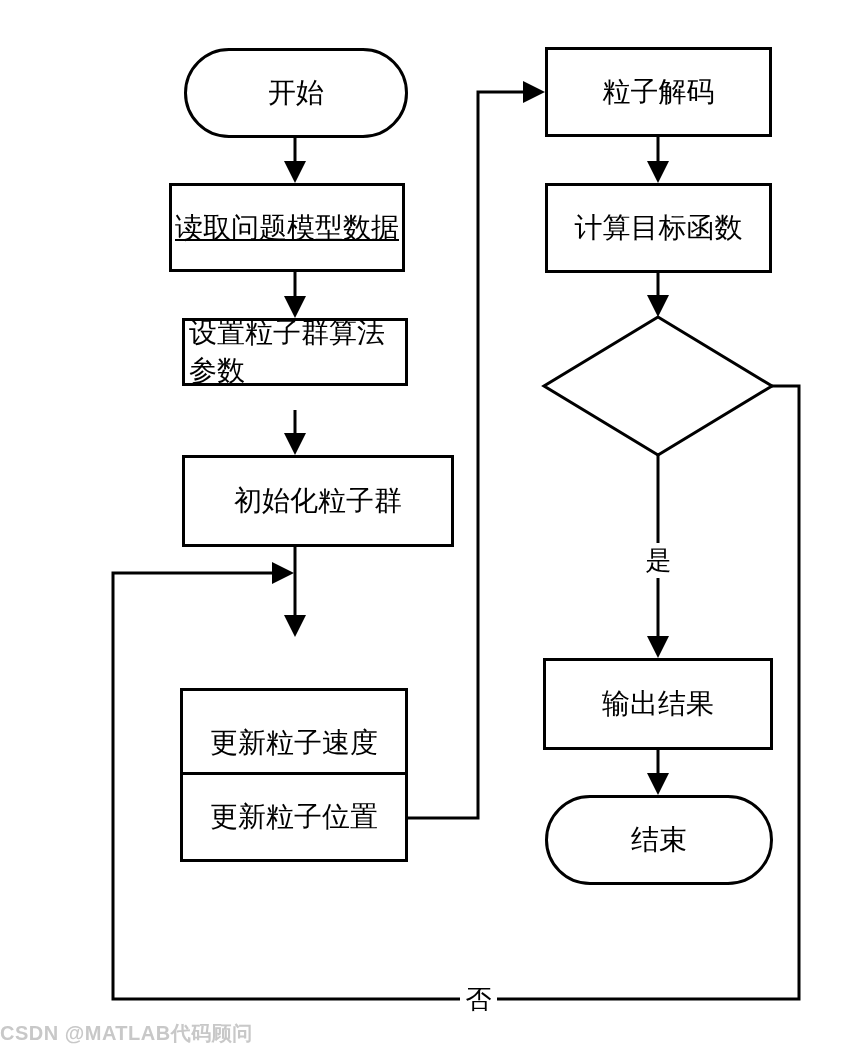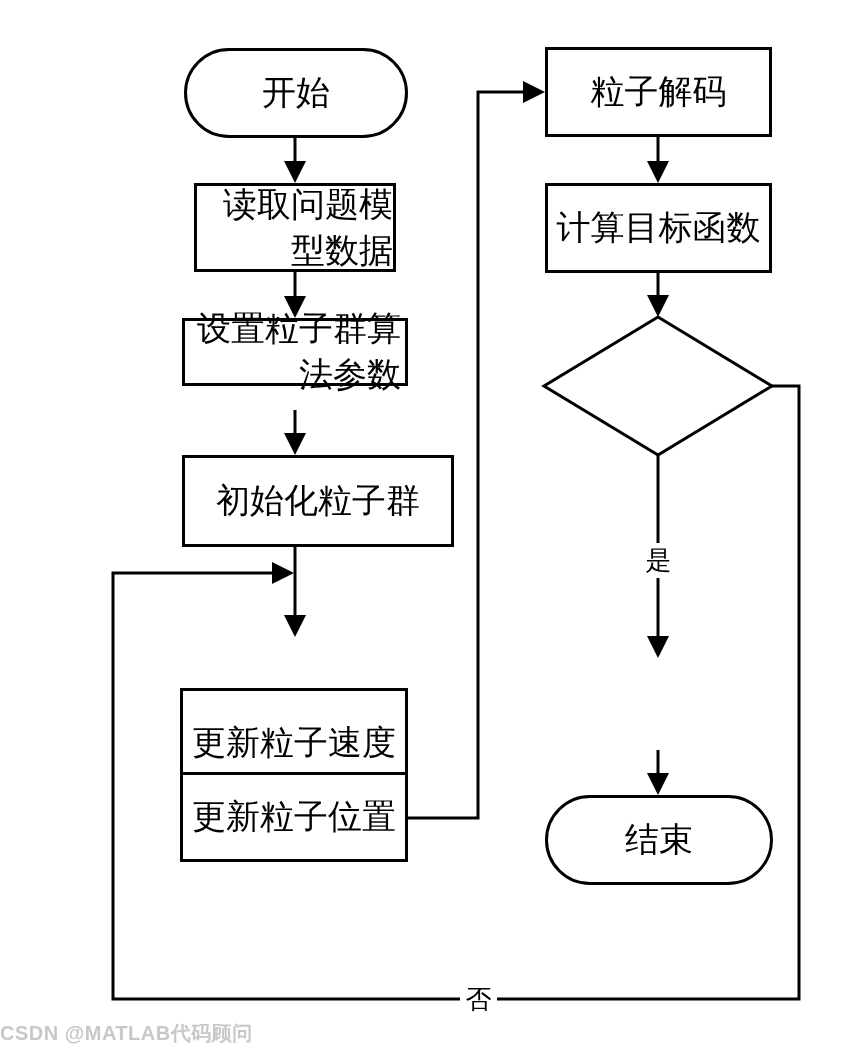--- a/index.html
+++ b/index.html
@@ -22,45 +22,45 @@
     top: 0;
     width: 865px;
     height: 1056px;
   }
   .node {
     position: absolute;
     box-sizing: border-box;
     display: flex;
     align-items: center;
     justify-content: center;
-    text-align: right;
+    text-align: left;
     border: 3px solid #000000;
     background: #ffffff;
-    font-size: 34px;
+    font-size: 28px;
     line-height: 1.35;
     color: #000000;
   }
   .terminator { border-radius: 45px; }
   .plain {
     border: none;
     background: transparent;
   }
   .edge-label {
     position: absolute;
     box-sizing: border-box;
     display: flex;
     align-items: center;
     justify-content: center;
     background: #ffffff;
     font-size: 26px;
     color: #000000;
   }
   
   #n-start   { left: 184px; top: 48px;  width: 224px; height: 90px; }
-  #n-read    { left: 194px; top: 183px; width: 202px; height: 89px; }
+  #n-read    { left: 169px; top: 183px; width: 236px; height: 89px; text-decoration: underline; }
   #n-params  { left: 182px; top: 318px; width: 226px; height: 68px; padding: 0 4px; }
   #n-init    { left: 182px; top: 455px; width: 272px; height: 92px; }
   #n-vel     { left: 180px; top: 662px; width: 228px; height: 110px; margin-top: 26px; }
   #n-pos     { left: 180px; top: 772px; width: 228px; height: 90px; }
   #n-decode  { left: 545px; top: 47px;  width: 227px; height: 90px; font-family: Liberation Serif, serif; }
   #n-obj     { left: 545px; top: 183px; width: 227px; height: 90px; }
   #n-diamond-label { left: 558px; top: 360px; width: 200px; height: 52px; }
   #n-output  { left: 543px; top: 658px; width: 230px; height: 92px; }
   #n-end     { left: 545px; top: 795px; width: 228px; height: 90px; }
   #lbl-yes   { left: 640px; top: 543px; width: 37px; height: 35px; }
@@ -120,20 +120,21 @@
 
   <div class="node" id="n-vel">更新粒子速度</div>
 
   <div class="node" id="n-pos">更新粒子位置</div>
 
   <div class="node" id="n-decode">粒子解码</div>
 
   <div class="node" id="n-obj">计算目标函数</div>
 
 
+  <div class="node" id="n-output">输出结果</div>
 
   <div class="node terminator" id="n-end">结束</div>
 
   <div class="edge-label" id="lbl-yes">是</div>
 
   <div class="edge-label" id="lbl-no">否</div>
 
   <div class="watermark" style="color: rgb(200, 200, 200);">CSDN @MATLAB代码顾问</div>
 
 </div>

